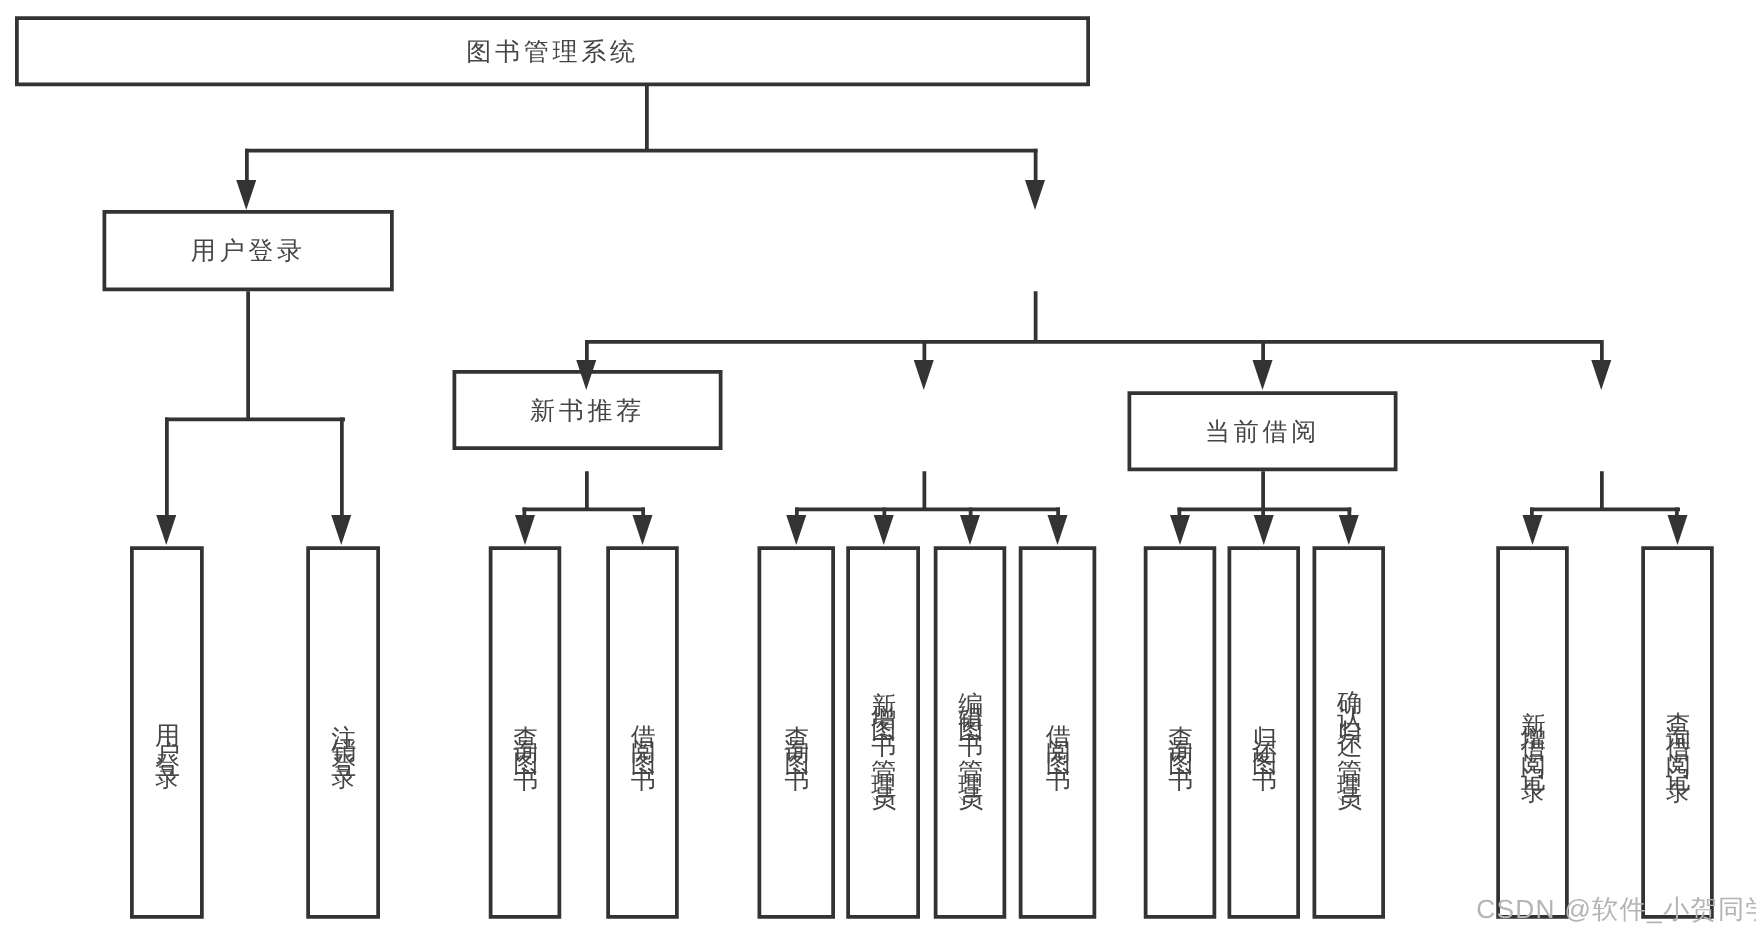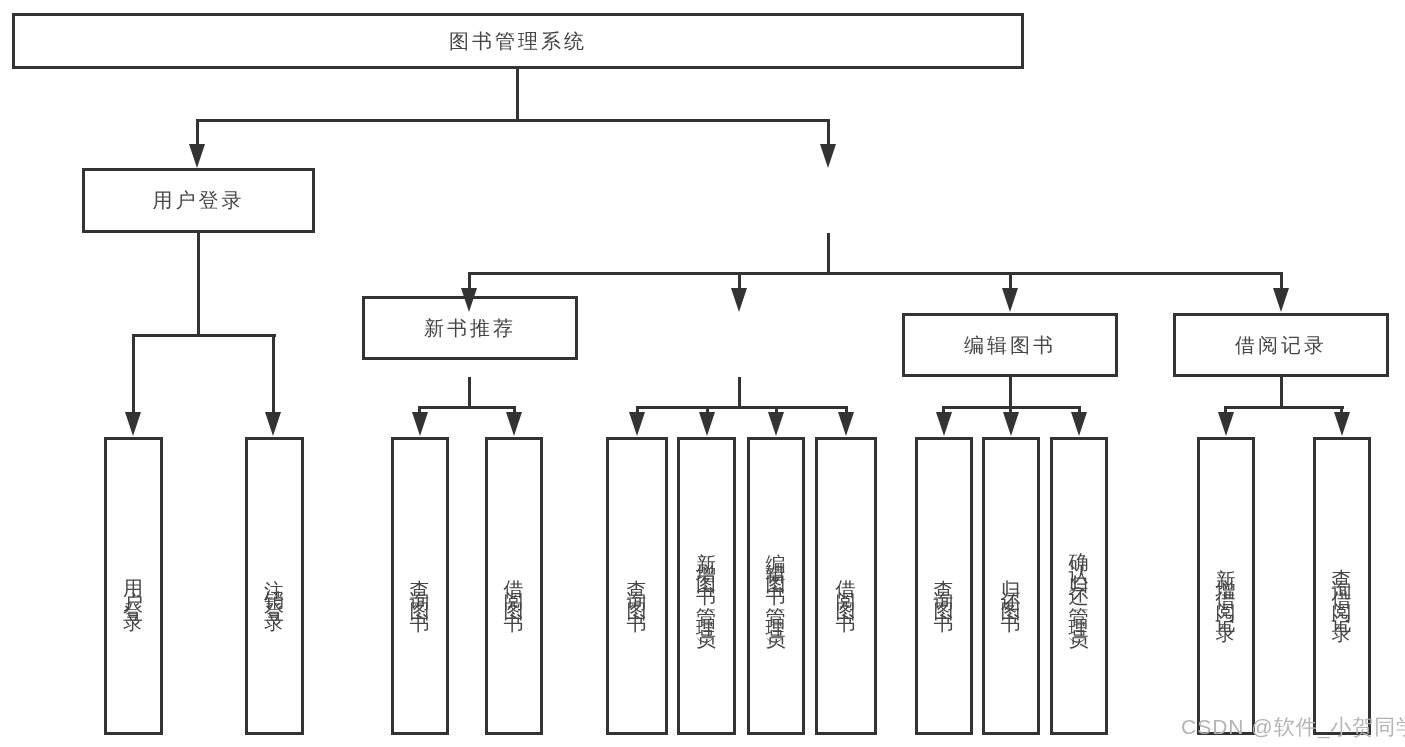--- a/index.html
+++ b/index.html
@@ -41,31 +41,30 @@
     position:absolute;
     font-size:21px;color:#b4b4b4;letter-spacing:1px;
     white-space:nowrap;
   }
 </style>
 </head>
 <body>
 
 <div class="stage">
 
-  <div class="node" style="left:12px;top:13px;width:1012px;height:56px;">图书管理系统</div>
+  <div class="node" style="left:12px;top:13px;width:860px;height:56px;">图书管理系统</div>
 
   <div class="node" style="left:82px;top:168px;width:233px;height:65px;">用户登录</div>
 
 
   <div class="node" style="left:362px;top:296px;width:216px;height:64px;">新书推荐</div>
 
 
-  <div class="node" style="left:902px;top:313px;width:216px;height:64px;">编辑图书</div>
+  <div class="node" style="left:902px;top:313px;width:216px;height:64px;">当前借阅</div>
 
-  <div class="node" style="left:1173px;top:313px;width:216px;height:64px;">借阅记录</div>
 
   <div class="vnode" style="left:104px;top:437px;width:59px;height:298px;">用户登录</div>
 
   <div class="vnode" style="left:245px;top:437px;width:59px;height:298px;">注销登录</div>
 
   <div class="vnode" style="left:391px;top:437px;width:58px;height:298px;">查询图书</div>
 
   <div class="vnode" style="left:485px;top:437px;width:58px;height:298px;">借阅图书</div>
 
   <div class="vnode" style="left:606px;top:437px;width:62px;height:298px;">查询图书</div>

